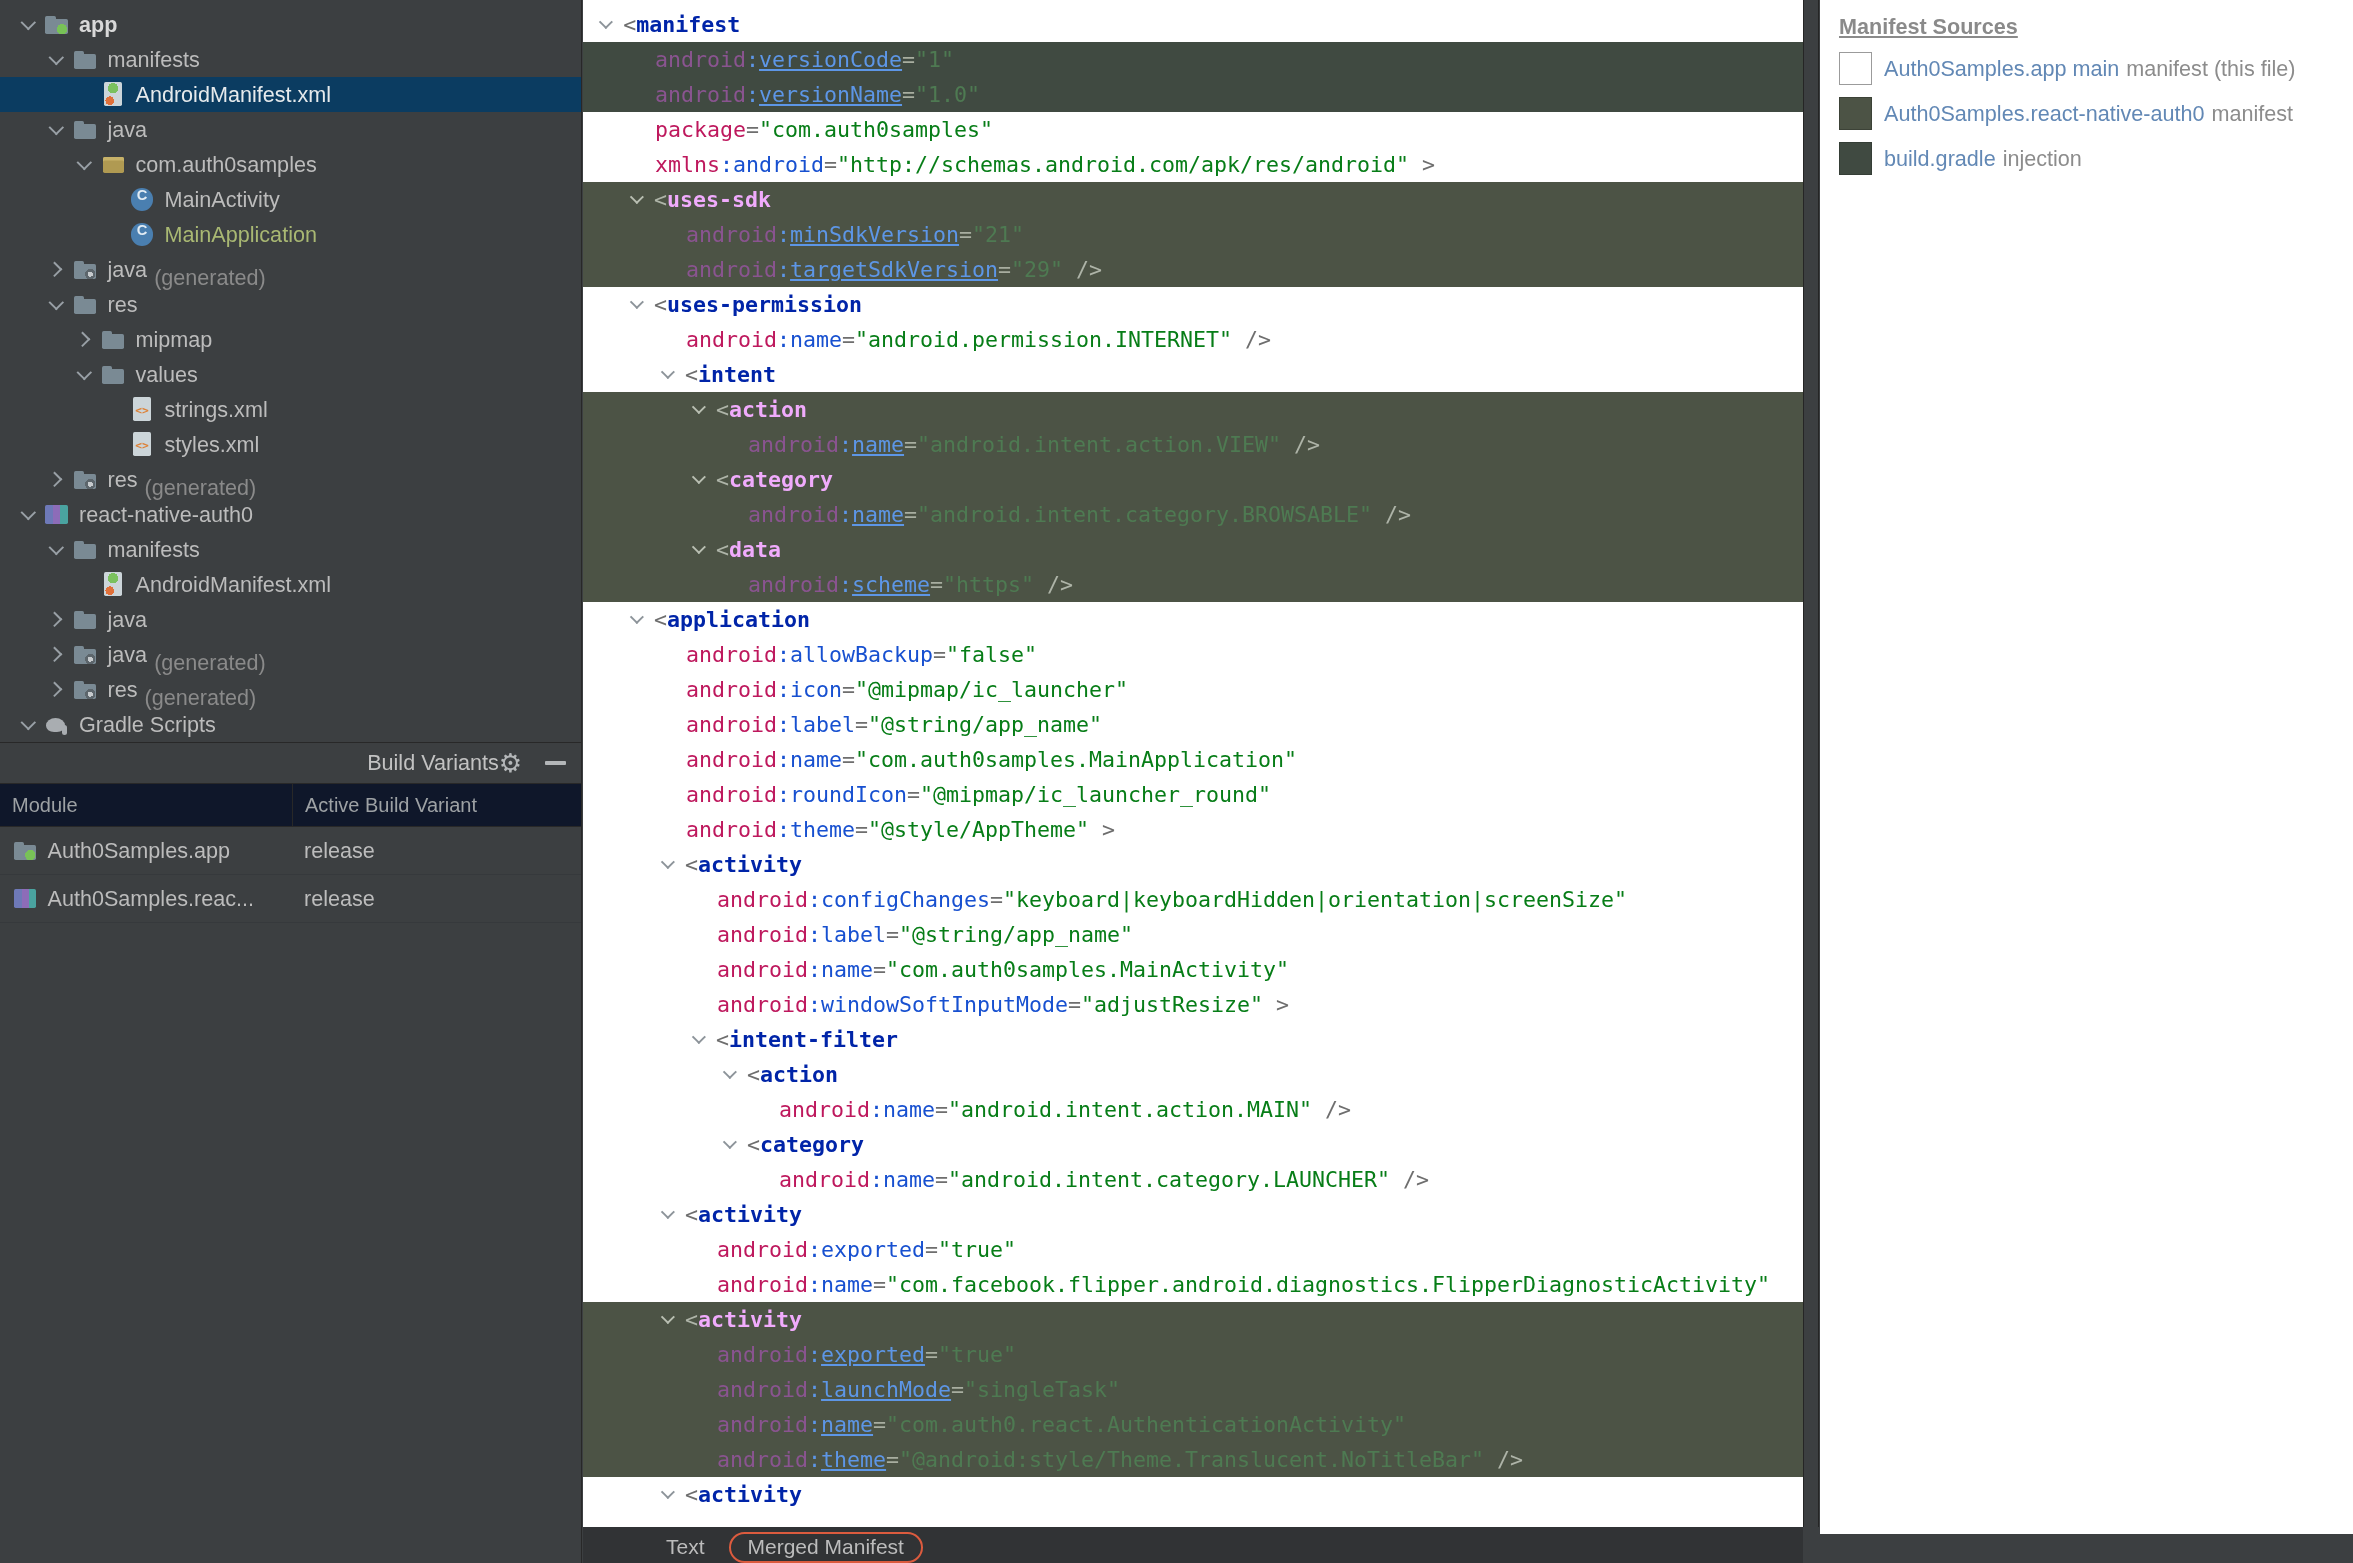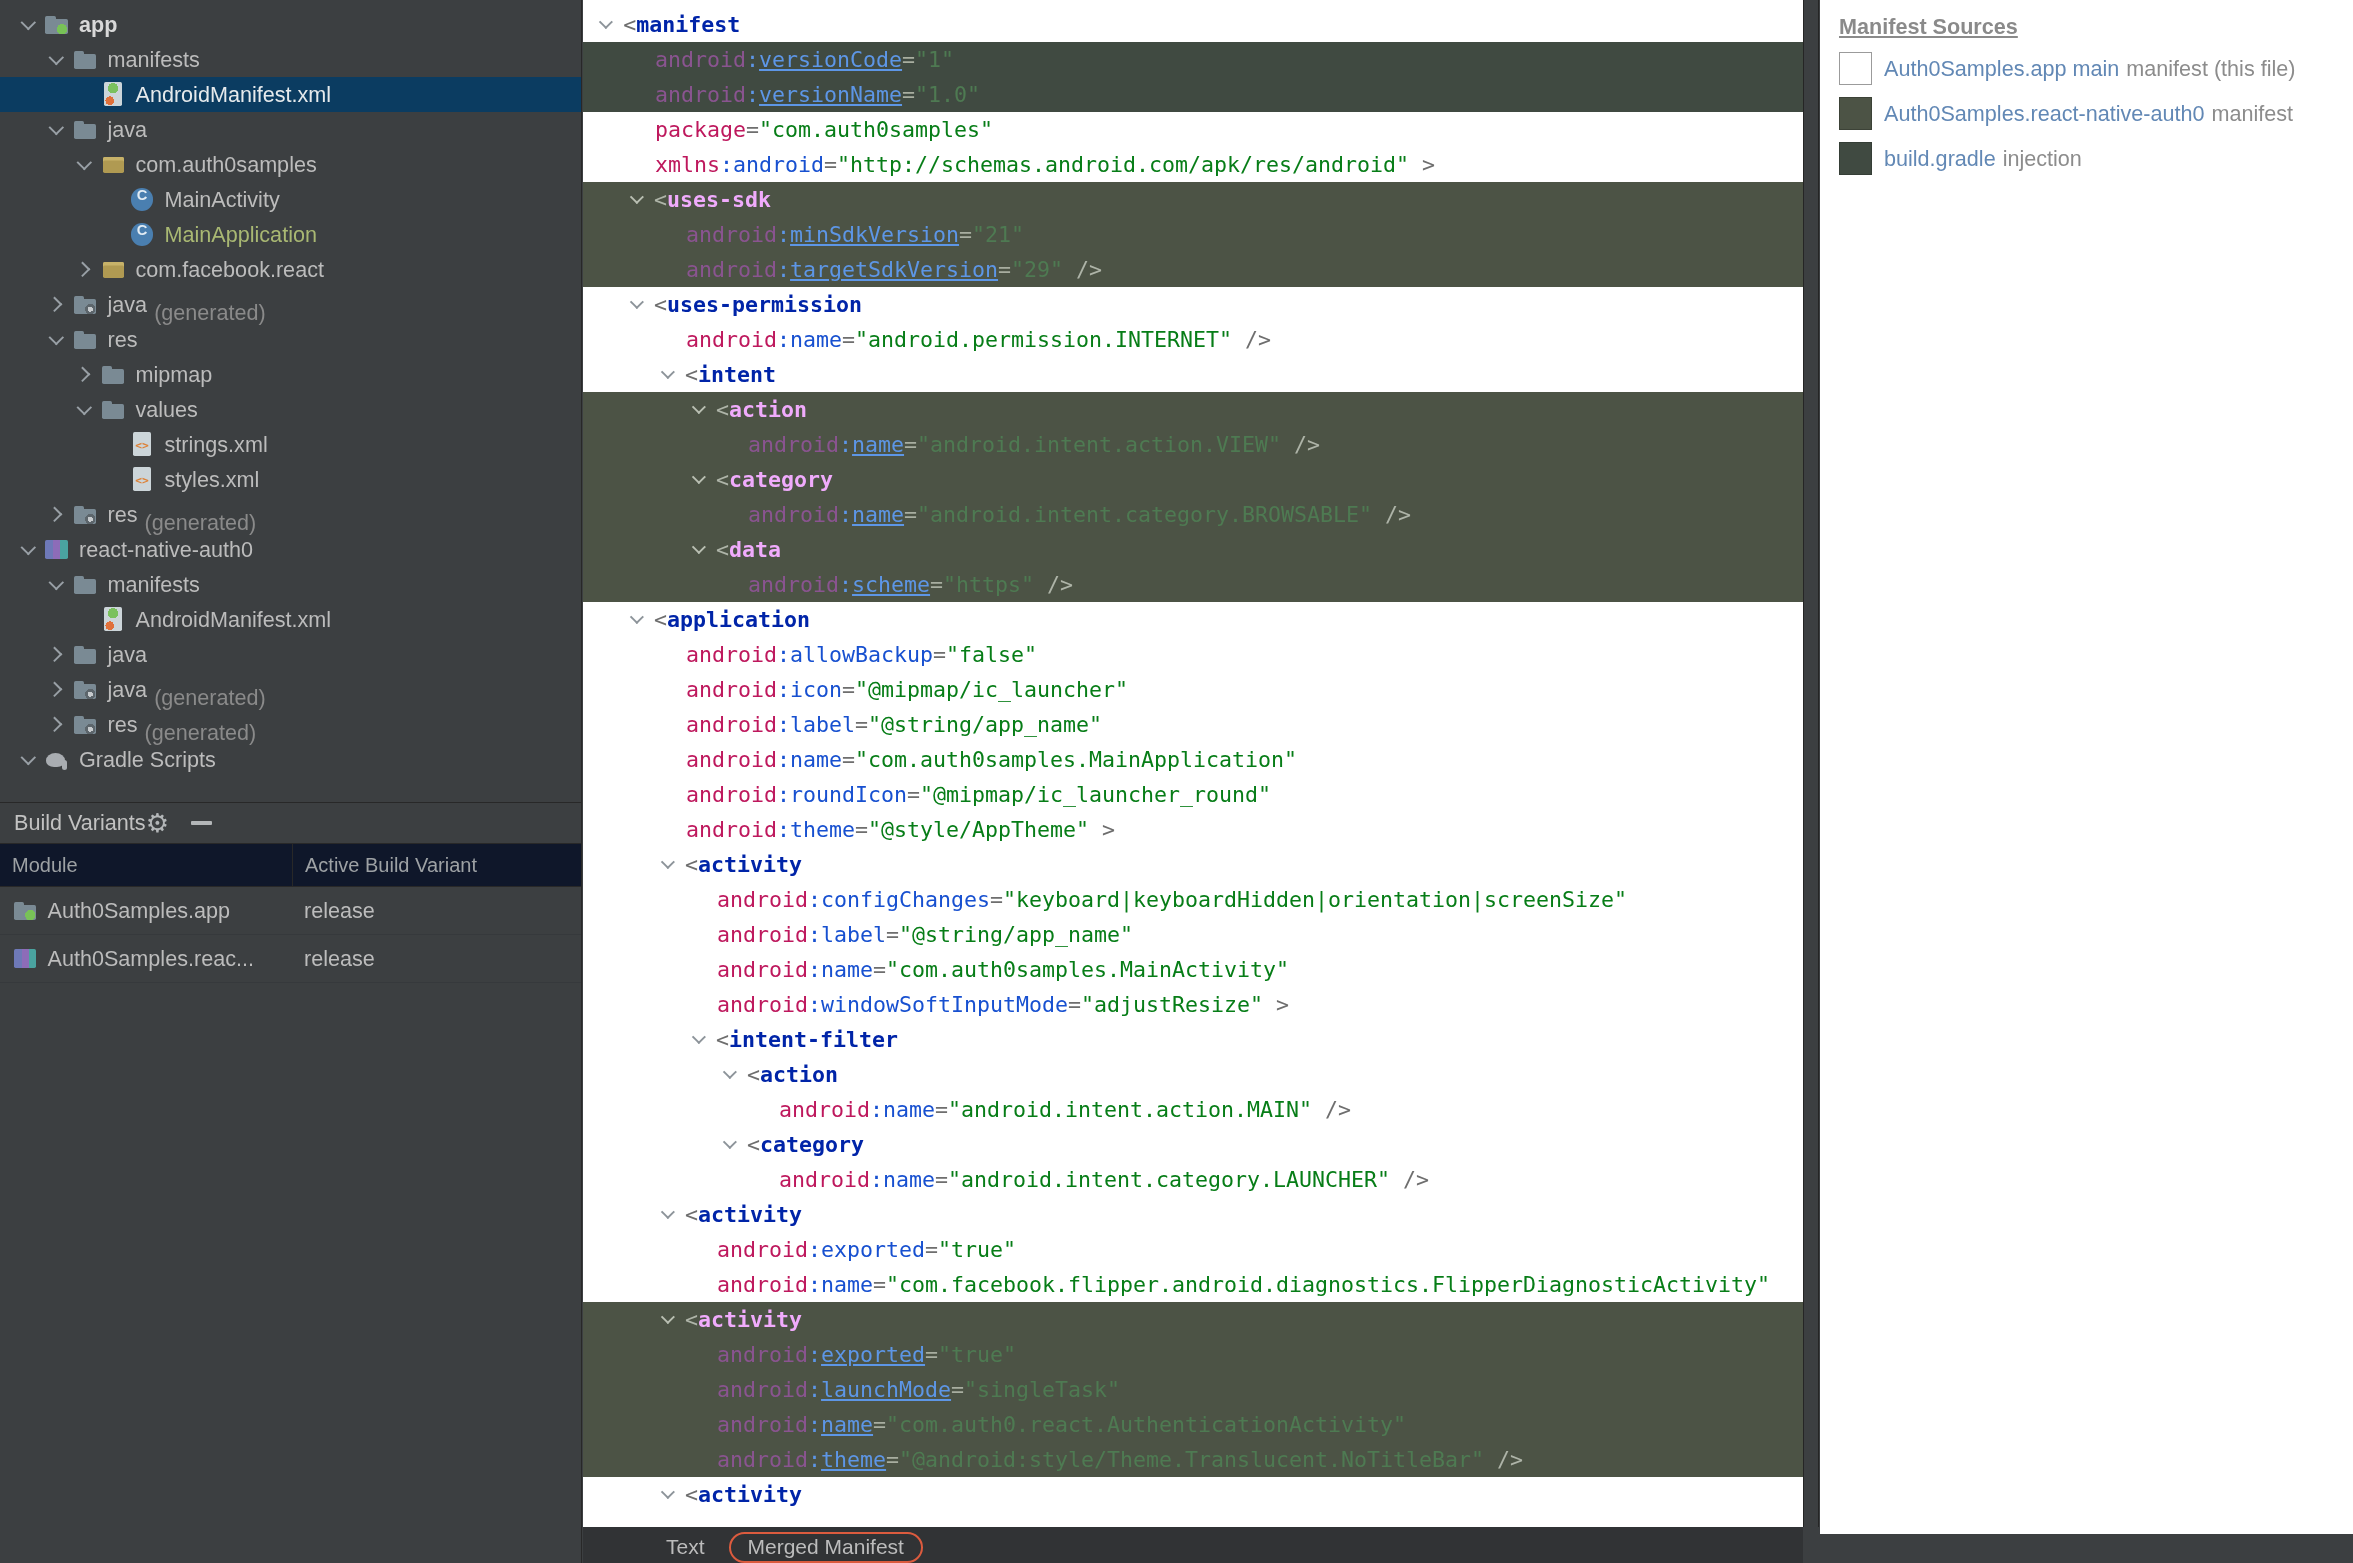--- a/index.html
+++ b/index.html
@@ -40,22 +40,22 @@
       box-shadow:inset 0 3.5px 0 #c7b269;}
   .ti-xml-file::before{left:4.3px;top:0.9px;width:18px;height:24px;border-radius:1.7px;background:#ccd5d9;}
   .ti-xml-file::after{content:"<>";left:0;top:7px;width:26px;text-align:center;color:#dd8136;
       font:bold 11.2px "DejaVu Sans Mono",monospace;}
   .ti-library-module::before{left:1.7px;top:3.5px;width:22.4px;height:19px;border-radius:1.7px;
       background:linear-gradient(90deg,#6e79b8 0 7.8px,#8d6cb8 7.8px 15.5px,#4aa3a0 15.5px 22.4px);}
   .ti-gradle::before{left:2.6px;top:6px;width:19px;height:14.7px;border-radius:50% 50% 42% 42%;background:#a9adb1;}
   .ti-gradle::after{left:18px;top:13px;width:5.2px;height:10.4px;border-radius:2.6px;background:#a9adb1;}
 
   
-  .bv-title-row{display:flex;align-items:center;justify-content:flex-start;height:41px;
-      padding:0 15.5px 0 14px;color:#c2c2c2;font-size:21.6px;border-top:0.9px solid #282828;margin-top:25px;}
+  .bv-title-row{display:flex;align-items:center;justify-content:flex-end;height:41px;
+      padding:0 15.5px 0 14px;color:#c2c2c2;font-size:21.6px;border-top:0.9px solid #282828;}
   .bv-actions{display:flex;align-items:center;gap:22.4px;}
   .gear{font-size:26px;color:#b3b6b8;line-height:26px;cursor:default;}
   .hide-bar{width:21px;height:3.5px;background:#b3b6b8;display:inline-block;border-radius:0.9px;}
   .bvh{display:grid;grid-template-columns:292px 1fr;height:44px;background:#0f172a;
       border-top:0.9px solid #282828;border-bottom:0.9px solid #282828;color:#9da1a4;font-size:20px;align-items:center;}
   .bvh div{padding-left:12px;height:100%;display:flex;align-items:center;}
   .bvh div+div{border-left:0.9px solid #282828;}
   .bvrow{display:grid;grid-template-columns:292px 1fr;height:48px;align-items:center;color:#bcbcbc;
       font-size:21.6px;border-bottom:0.9px solid #36393c;}
   .bvc{display:flex;align-items:center;padding-left:12px;overflow:hidden;white-space:nowrap;height:100%;}
@@ -140,25 +140,20 @@
         </div>
         <div class="trow" style="padding-left: 101px;">
           <span class="chev none"></span>
           <span class="ti ti-class"></span>
           <span class="tlabel">MainActivity</span>
         </div>
         <div class="trow" style="padding-left: 101px;">
           <span class="chev none"></span>
           <span class="ti ti-class"></span>
           <span class="tlabel vcs">MainApplication</span>
-        </div>
-        <div class="trow" style="padding-left: 72px;">
-          <span class="chev right"></span>
-          <span class="ti ti-package"></span>
-          <span class="tlabel">com.facebook.react</span>
         </div>
         <div class="trow" style="padding-left: 44px;">
           <span class="chev right"></span>
           <span class="ti ti-gen-folder"></span>
           <span class="tlabel">java</span>
           <span class="tsuffix">(generated)</span>
         </div>
         <div class="trow" style="padding-left: 44px;">
           <span class="chev down"></span>
           <span class="ti ti-folder"></span>

